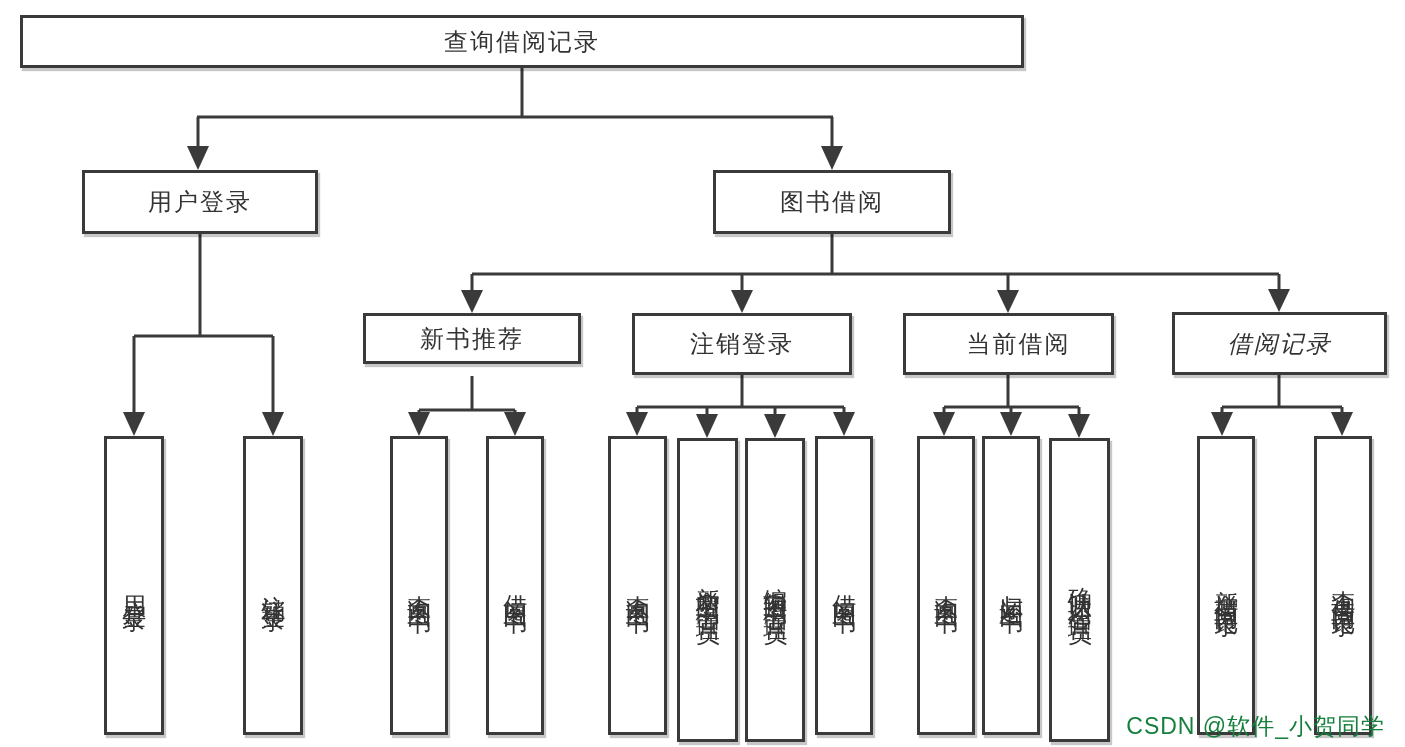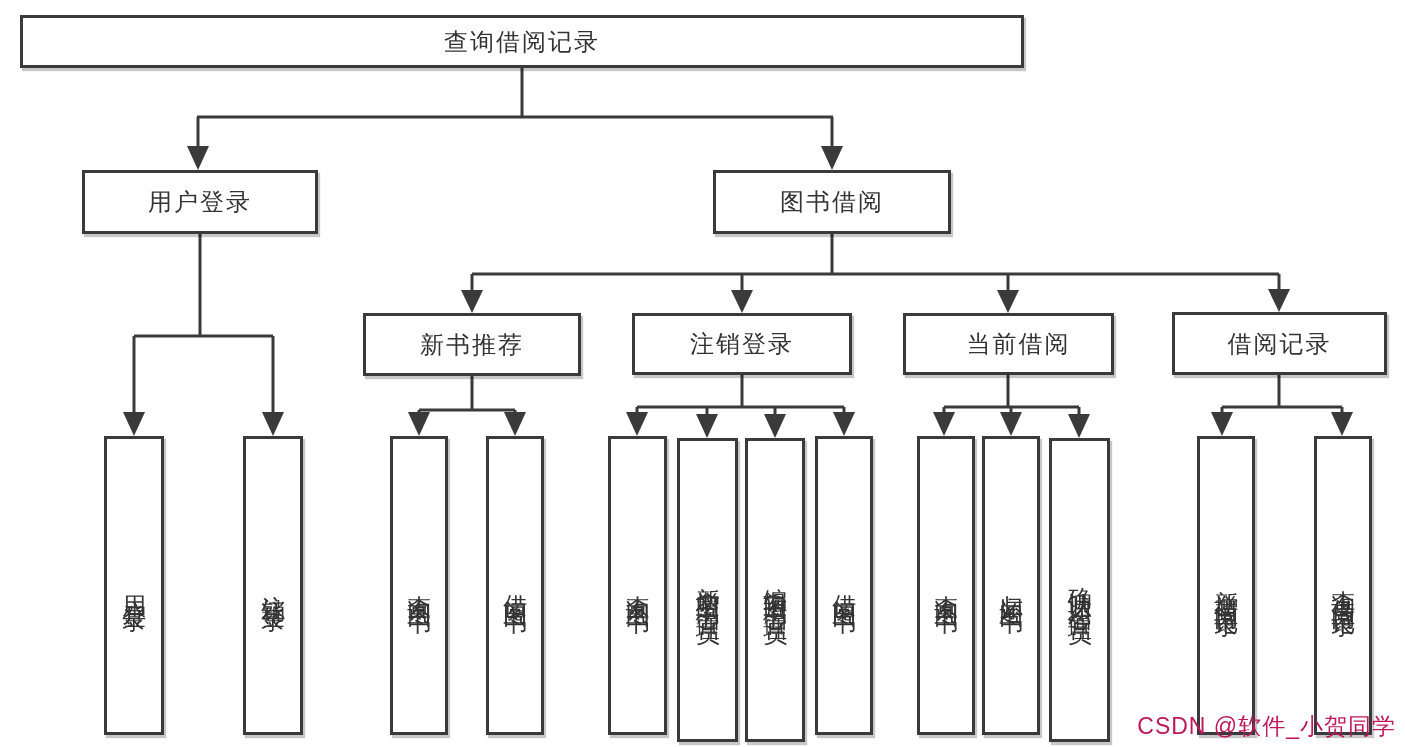--- a/index.html
+++ b/index.html
@@ -27,24 +27,24 @@
   }
   .v-label {
     writing-mode:vertical-rl;
     font-size:24px;
     letter-spacing:5px;
     line-height:1.1;
     white-space:nowrap;
   }
   #watermark {
     position:absolute;
-    right:9px; bottom:5px;
+    right:20px; bottom:5px;
     font-size:23px;
     letter-spacing:1px;
-    color:#be185d;
+    color:#15803d;
     z-index:20;
     white-space:nowrap;
   }
 </style>
 </head>
 <body>
 
 <div id="canvas">
 
   <svg id="wires" viewBox="0 0 1405 747" fill="none" stroke="#3a3a3a" stroke-width="3">
@@ -113,30 +113,30 @@
     <span class="h-label">查询借阅记录</span>
   </div>
 
   <div class="box" style="left:82px; top:170px; width:236px; height:64px;">
     <span class="h-label">用户登录</span>
   </div>
   <div class="box" style="left:713px; top:170px; width:238px; height:64px;">
     <span class="h-label">图书借阅</span>
   </div>
 
-  <div class="box" style="left:363px; top:313px; width:218px; height:63px;">
+  <div class="box" style="left:363px; top:313px; width:218px; height:51px;">
     <span class="h-label">新书推荐</span>
   </div>
   <div class="box" style="left:632px; top:313px; width:220px; height:62px;">
     <span class="h-label">注销登录</span>
   </div>
   <div class="box" style="left:903px; top:313px; width:211px; height:62px;padding-left:20px;">
     <span class="h-label">当前借阅</span>
   </div>
-  <div class="box" style="left:1172px; top:312px; width:215px; height:63px;">
+  <div class="box" style="left:1172px; top:312px; width:215px; height:63px;font-style:italic;">
     <span class="h-label">借阅记录</span>
   </div>
 
   <div class="box" style="left:104px; top:436px; width:60px; height:299px;">
     <span class="v-label">用户登录</span>
   </div>
   <div class="box" style="left:243px; top:436px; width:60px; height:299px;">
     <span class="v-label">注销登录</span>
   </div>
 

